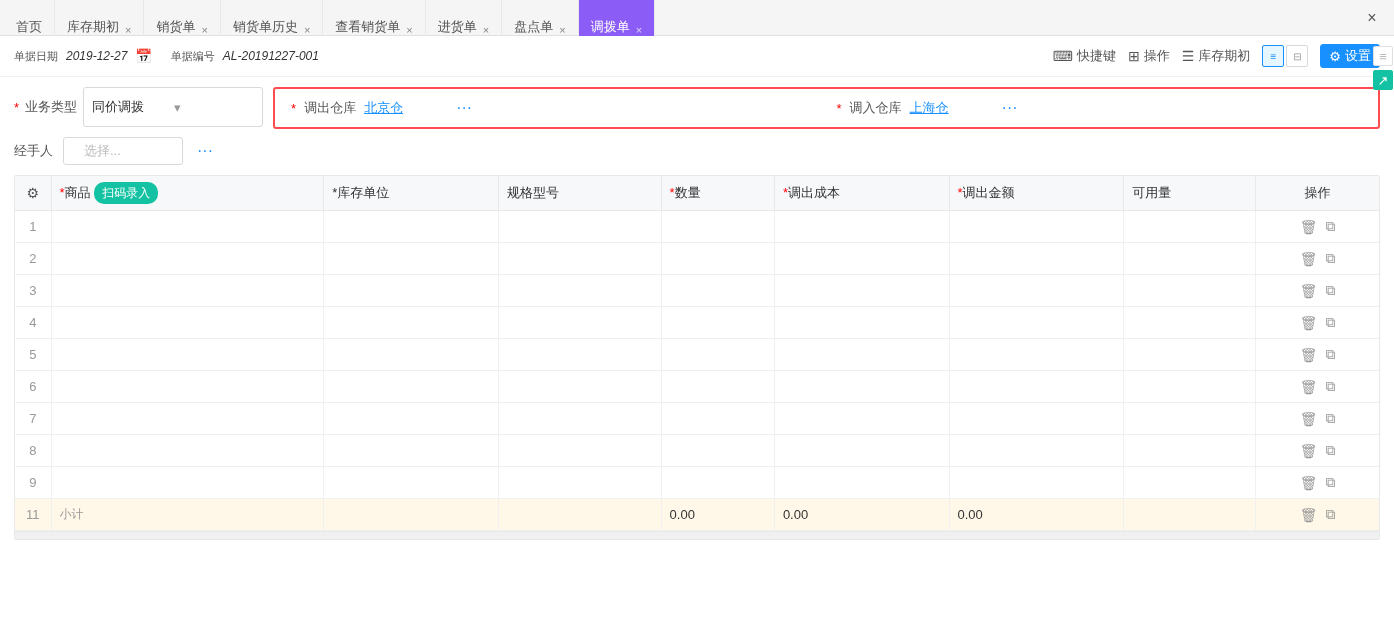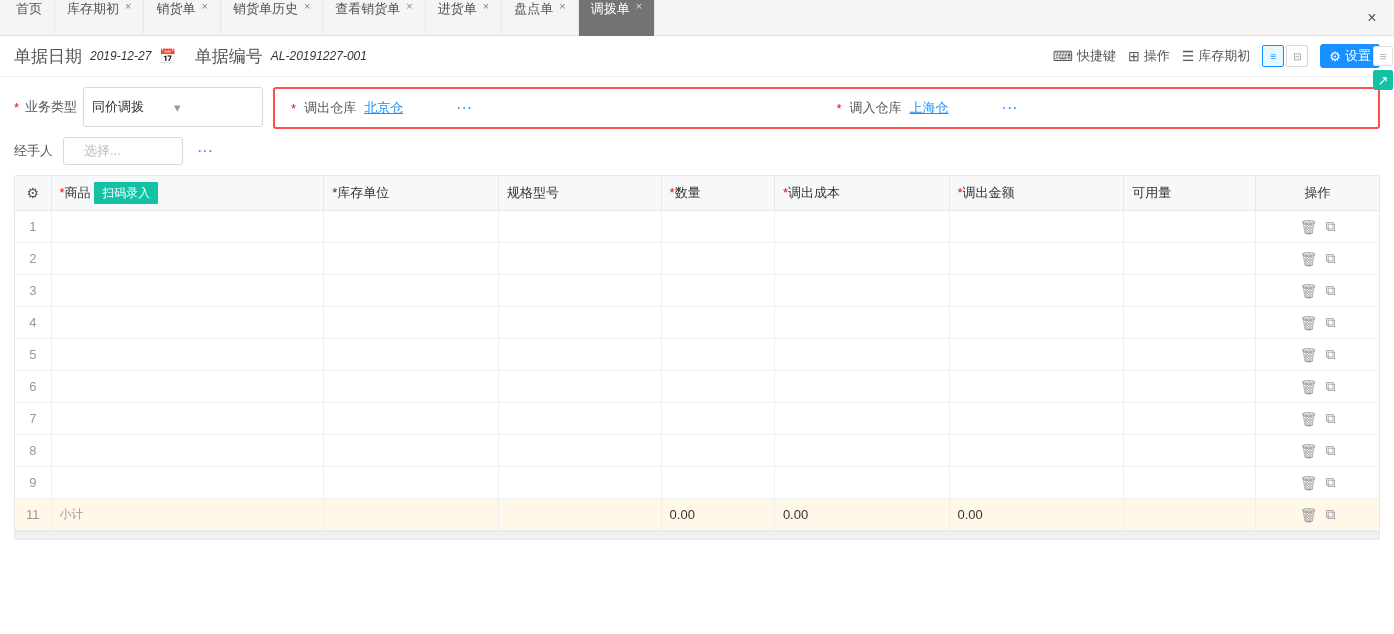--- a/index.html
+++ b/index.html
@@ -9,32 +9,32 @@
     .tab-bar {
       display: flex;
       align-items: center;
       background: #f5f5f5;
       border-bottom: 1px solid #e0e0e0;
       height: 36px;
       padding: 0 4px;
     }
     .tab {
       display: flex;
-      align-items: flex-start;
+      align-items: flex-end;
       padding: 0 12px;
       height: 36px;
       cursor: pointer;
       color: #555;
       font-size: 13px;
       white-space: nowrap;
       border-right: 1px solid #e8e8e8;
       gap: 6px;
     }
     .tab.active {
-      background: #737373;
+      background: #8b5cf6;
       color: #fff;
     }
     .tab .close-icon {
       font-size: 11px;
       opacity: 0.7;
     }
     .tab.active .close-icon { color: #fff; }
     .window-close {
       margin-left: auto;
       width: 36px;
@@ -59,21 +59,21 @@
       display: flex;
       align-items: center;
       gap: 8px;
     }
     .form-header-right {
       margin-left: auto;
       display: flex;
       align-items: center;
       gap: 12px;
     }
-    .label-text { color: #555; font-size: 17px; }
+    .label-text { color: #555; font-size: 11px; }
     .value-text { color: #333; font-size: 12px; font-style: italic; }
     .calendar-icon { color: #1890ff; cursor: pointer; font-size: 14px; }
     .header-btn {
       display: flex;
       align-items: center;
       gap: 4px;
       color: #555;
       cursor: pointer;
       font-size: 13px;
     }
@@ -174,21 +174,21 @@
     
     .table-container {
       border: 1px solid #e8e8e8;
       border-radius: 2px;
     }
     .gear-icon { color: #555; cursor: pointer; font-size: 14px; }
     .scan-btn {
       background: #13c2a2;
       color: #fff;
       border: none;
-      border-radius: 1px;
+      border-radius: 10px;
       padding: 2px 8px;
       font-size: 12px;
       cursor: pointer;
       height: 22px;
     }
 
     table {
       width: 100%;
       border-collapse: collapse;
       font-size: 13px;

